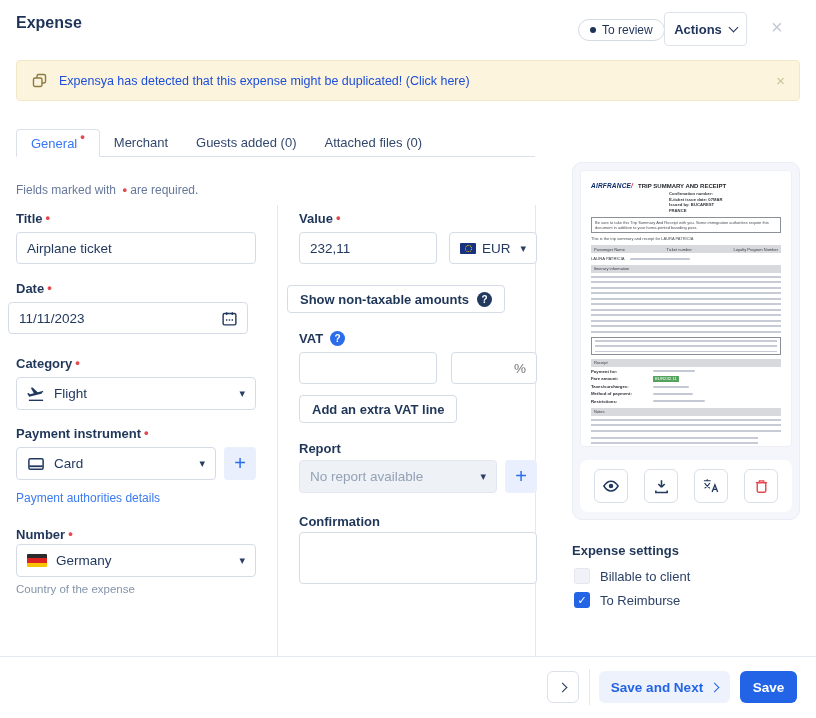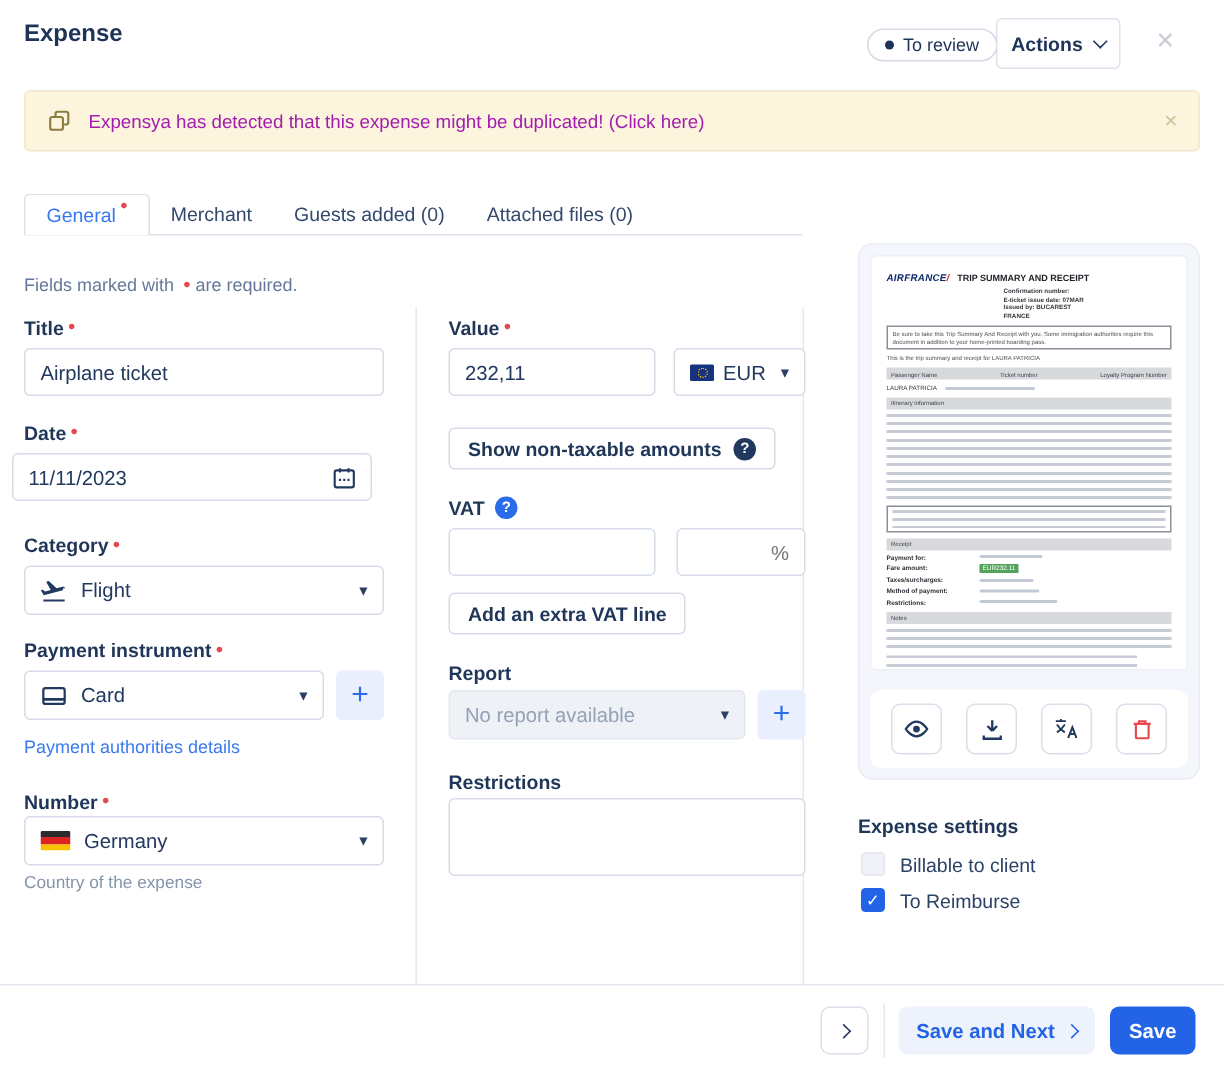--- a/index.html
+++ b/index.html
@@ -16,21 +16,21 @@
   .actions-btn { left:664px; top:12px; width:83px; height:34px; border:1px solid #dde2eb; border-radius:4px;
     background:#fff; display:flex; align-items:center; justify-content:center; gap:8px;
     font-size:13px; font-weight:600; color:#1e3358; cursor:pointer;}
   .chev-down { width:7px; height:7px; border-right:1.8px solid #1e3358; border-bottom:1.8px solid #1e3358;
     transform:rotate(45deg); margin-top:-4px; }
   .close-x { left:771px; top:17px; font-size:20px; color:#c4cad4; cursor:pointer; line-height:1; }
 
   
   .banner { left:16px; top:60px; width:784px; height:41px; background:#fcf4dd; border:1px solid #f2e8c9;
     border-radius:4px; display:flex; align-items:center; padding:0 14px; gap:11px; }
-  .banner-text { font-size:12.5px; color:#a21caf; flex:1; }
+  .banner-text { font-size:12.5px; color:#1d4ed8; flex:1; }
   .banner-close { color:#cfc29b; font-size:15px; cursor:pointer; }
 
   
   .tabbar { left:16px; top:129px; width:519px; height:28px; display:flex; border-bottom:1px solid #dbe1ea; }
   .tab { padding:0 14px; font-size:13px; line-height:27px; color:#33486d; cursor:pointer; white-space:nowrap; }
   .tab.active { background:#fff; border:1px solid #dbe1ea; border-bottom:1px solid #fff;
     border-radius:4px 4px 0 0; color:#3577f1; margin-bottom:-1px; }
   .req { color:#e5484d; font-size:13px; font-weight:700; margin-left:3px; vertical-align:top; line-height:1; }
 
   .required-note { left:16px; top:183px; font-size:12px; color:#66789a; }
@@ -217,21 +217,21 @@
   </div>
   <div class="abs" style="left:299px;top:232px;width:138px;height:32px">
     <input class="t-input" value="232,11" style="">
   </div>
   <div class="abs selectbox" style="left:449px;top:232px;width:88px;height:32px;gap:6px">
     <span class="flag-eu"></span>
     <span>EUR</span>
     <span class="caret">▾</span>
   </div>
 
-  <button class="abs ghost-btn" style="left:299px;top:285px;height:28px">
+  <button class="abs ghost-btn" style="left:287px;top:285px;height:28px">
     <span>Show non-taxable amounts</span>
     <span class="q-circle">?</span>
   </button>
 
   <div class="abs f-label" style="left:299px;top:331px;display:flex;align-items:center;gap:7px">
     <span>VAT</span>
     <span class="q-circle blue">?</span>
   </div>
   <div class="abs" style="left:299px;top:352px;width:138px;height:32px">
     <input class="t-input" style="">
@@ -243,21 +243,21 @@
     <span>Add an extra VAT line</span>
   </button>
 
   <div class="abs f-label" style="left:299px;top:441px">Report</div>
   <div class="abs selectbox disabled-select" style="left:299px;top:460px;width:198px;height:33px">
     <span>No report available</span>
     <span class="caret">▾</span>
   </div>
   <button class="abs plus-btn" style="left:505px;top:460px;width:32px;height:33px">+</button>
 
-  <div class="abs f-label" style="left:299px;top:514px">Restrictions</div>
+  <div class="abs f-label" style="left:299px;top:514px">Confirmation</div>
   <div class="abs" style="left:299px;top:532px;width:238px;height:52px">
     <textarea class="t-input" style="resize: none; padding-top: 6px;"></textarea>
   </div>
 
   <div class="abs doc-card"></div>
   <div class="abs receipt">
     <div class="r-head">
       <span class="r-brand"><span>AIRFRANCE</span><span class="r-slash">/</span></span>
       <span class="r-title">TRIP SUMMARY AND RECEIPT</span>
     </div>

